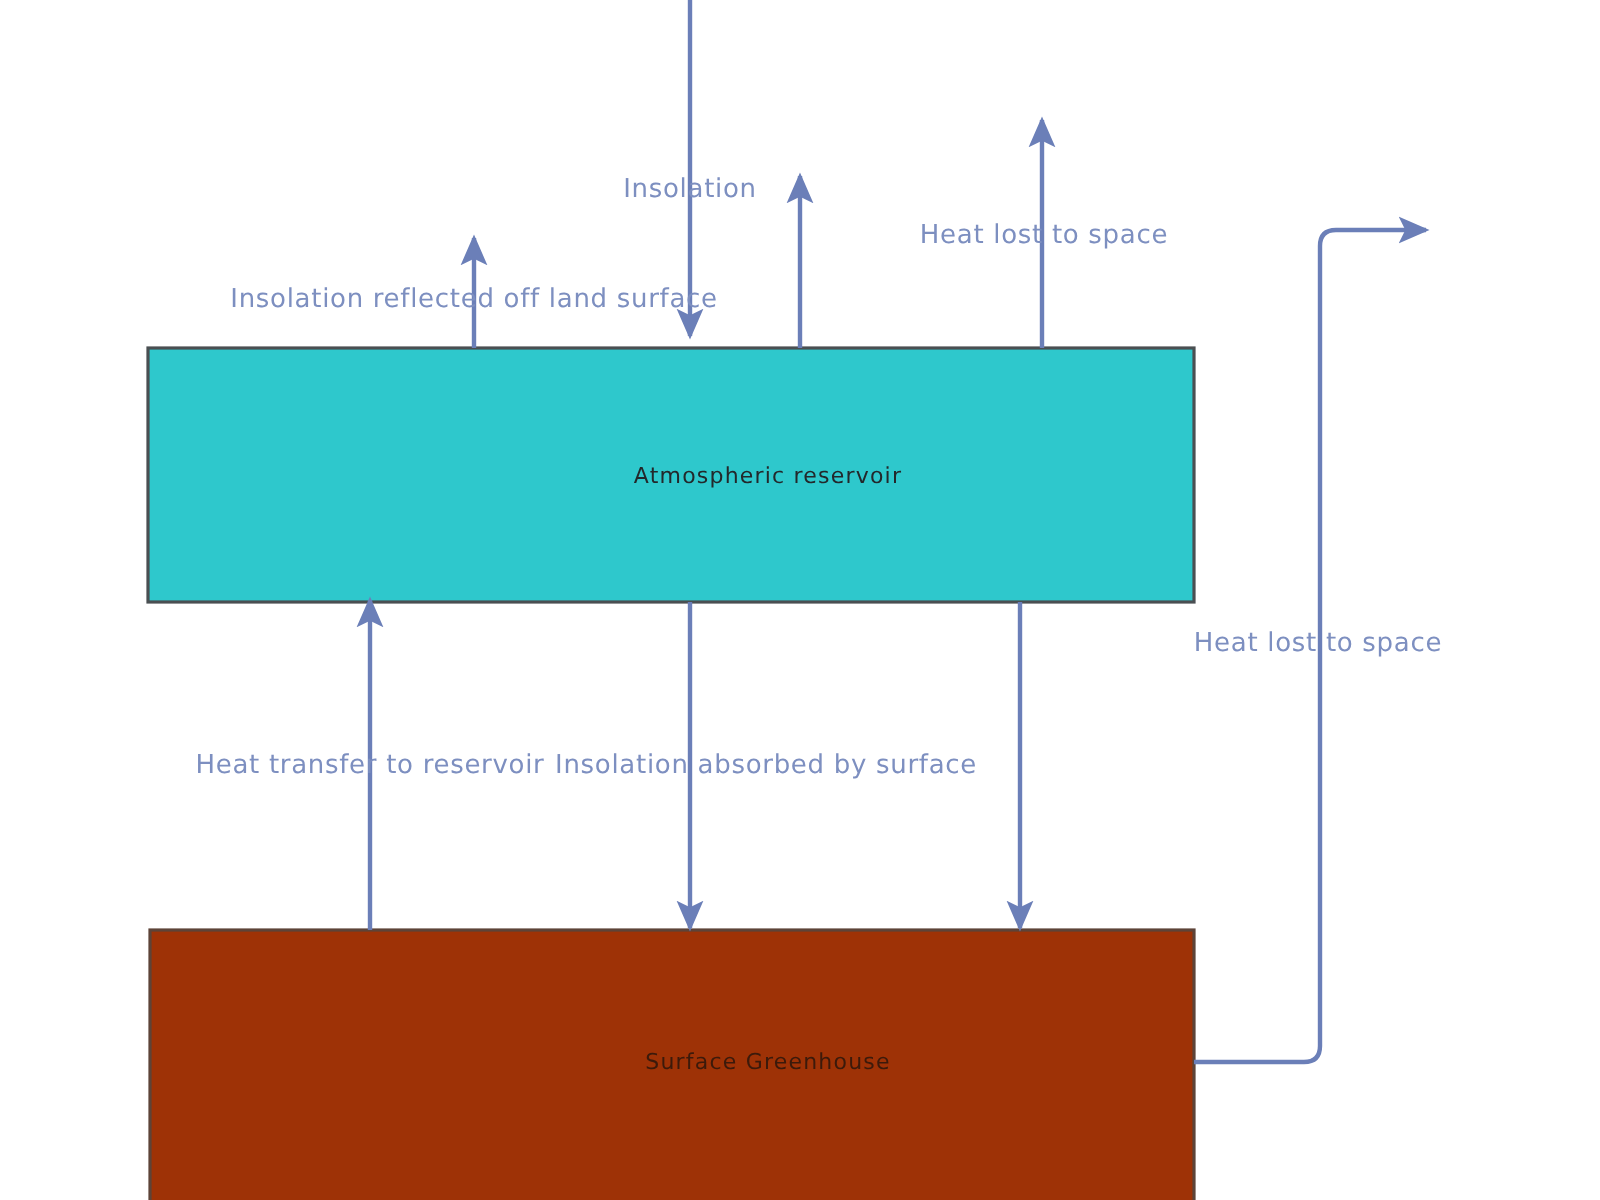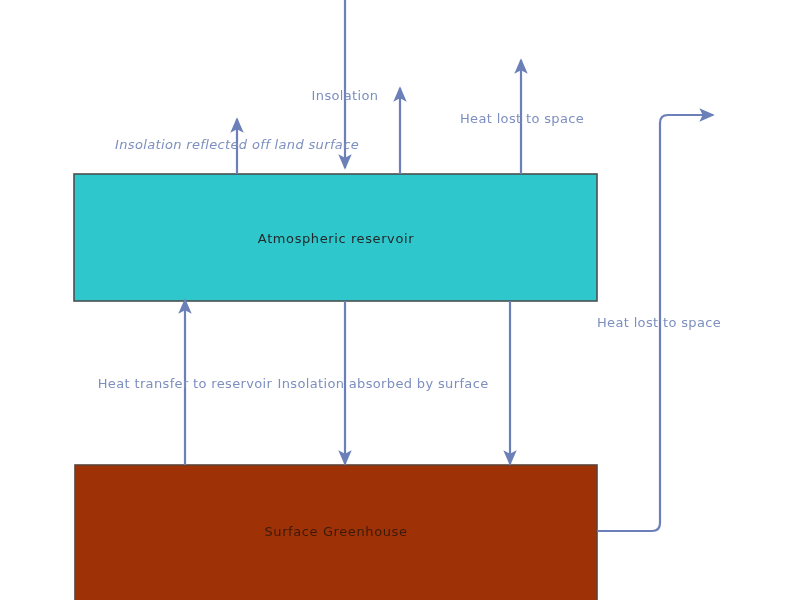--- a/index.html
+++ b/index.html
@@ -21,26 +21,27 @@
   }
   svg.layer {
     position: absolute;
     top: 0;
     left: 0;
     width: 800px;
     height: 600px;
   }
   .box-label {
     position: absolute;
-    font-size: 13px;
+    font-size: 11px;
     letter-spacing: 0.6px;
     color: #23282b;
     white-space: nowrap;
     transform: translate(-50%, -50%);
     pointer-events: none;
+    margin-left: 48px;
   }
   .box-label.surface {
     color: #3c1a0b;
   }
   .flow-label {
     position: absolute;
     font-size: 13px;
     letter-spacing: 0.35px;
     color: #7d8fc0;
     white-space: nowrap;
@@ -79,21 +80,21 @@
 
     <path d="M 597 531 L 652 531 Q 660 531 660 523 L 660 123 Q 660 115 668 115 L 713 115" fill="none" stroke="#6b7fb8" stroke-width="2.2" marker-end="url(#arrowhead)"></path>
   </svg>
 
   <div class="box-label" style="left:336px; top:238px;">Atmospheric reservoir</div>
 
   <div class="box-label surface" style="left:336px; top:531px;">Surface Greenhouse</div>
 
   <div class="flow-label" style="left:345px; top:95px;">Insolation</div>
 
-  <div class="flow-label" style="left:237px; top:144px;font-style:italic;">Insolation reflected off land surface</div>
+  <div class="flow-label" style="left:237px; top:150px;">Insolation reflected off land surface</div>
 
 
   <div class="flow-label" style="left:522px; top:118px;">Heat lost to space</div>
 
   <div class="flow-label" style="left:185px; top:383px;">Heat transfer to reservoir</div>
 
   <div class="flow-label" style="left:345px; top:383px;margin-left:38px;">Insolation absorbed by surface</div>
 
 
   <div class="flow-label" style="left:659px; top:322px;">Heat lost to space</div>

